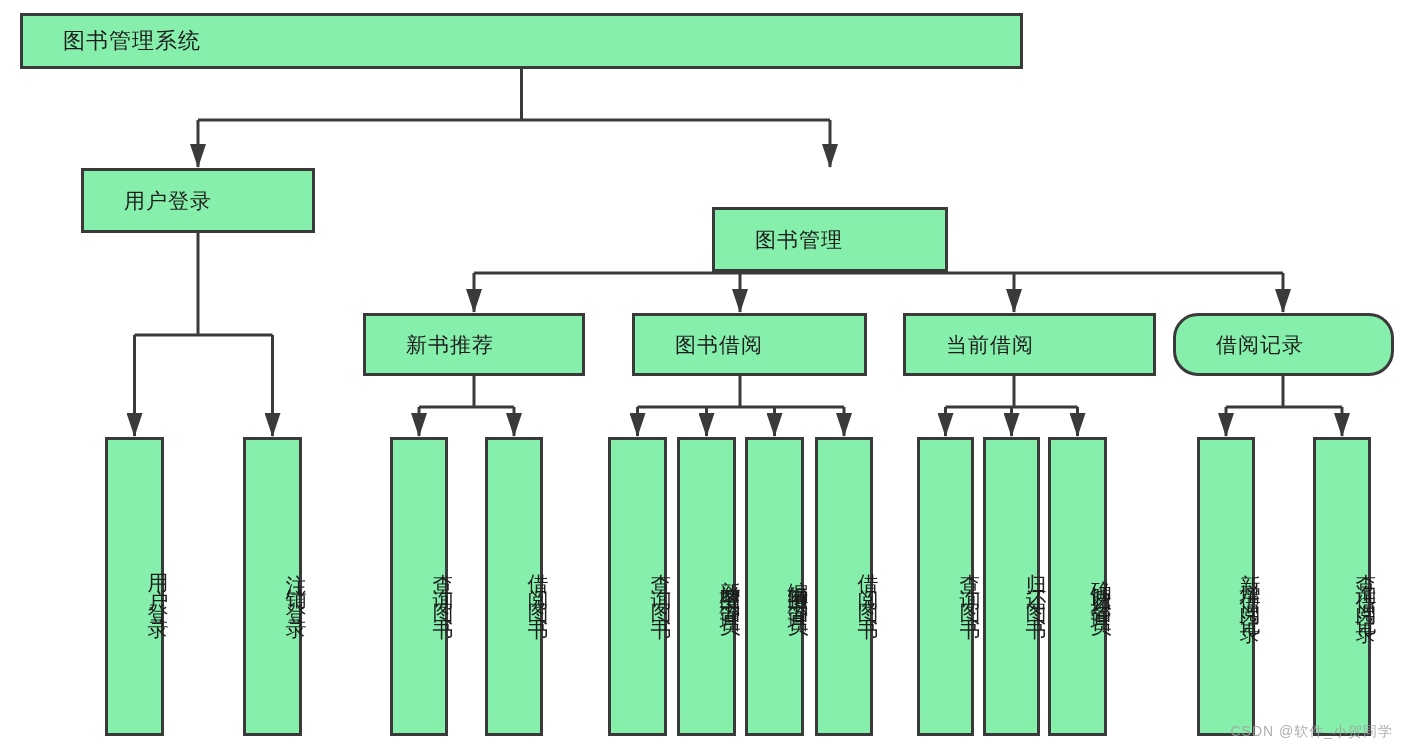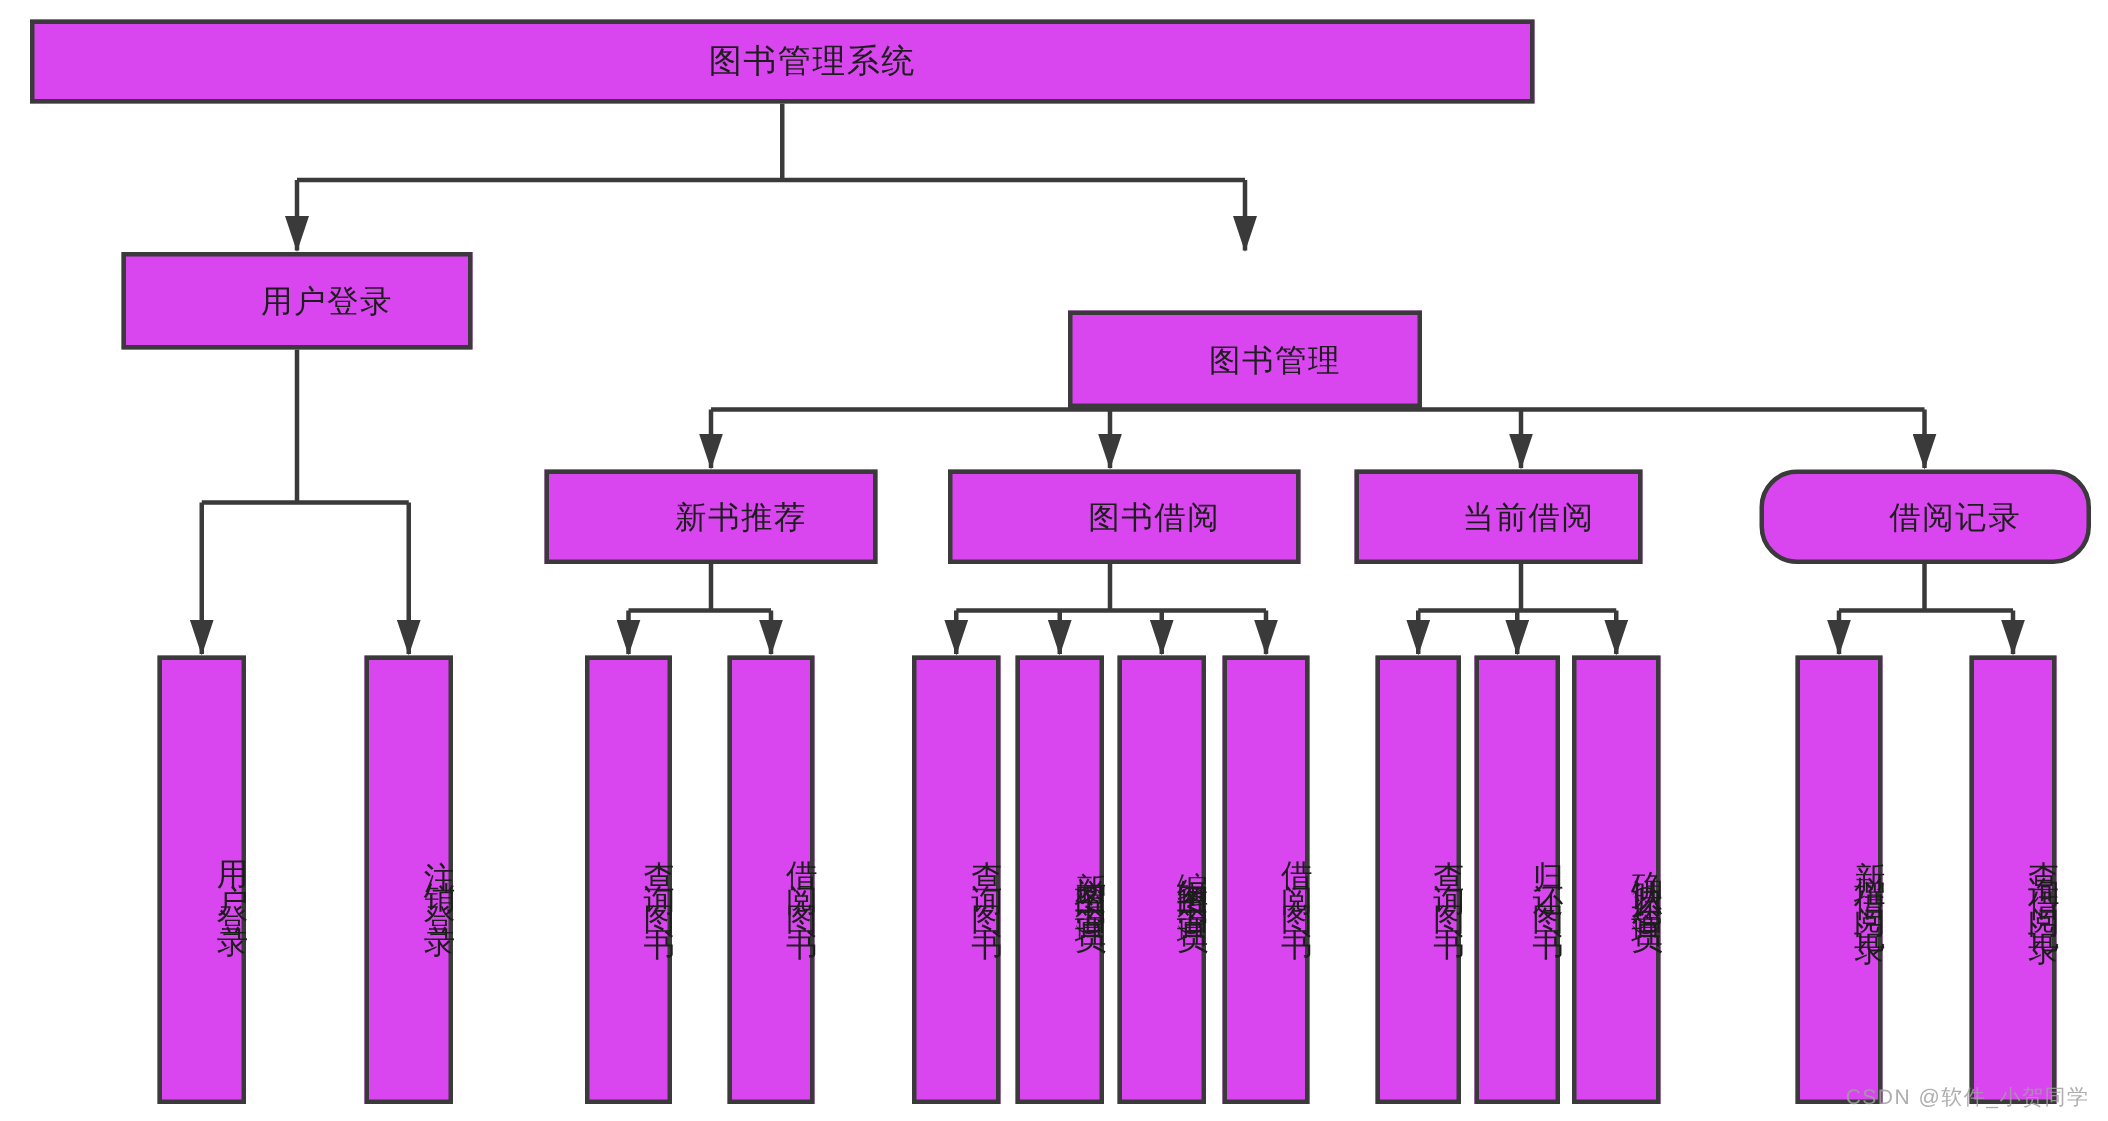--- a/index.html
+++ b/index.html
@@ -11,42 +11,42 @@
   html,body{margin:0;padding:0;}
   body{
     width:1405px;height:747px;position:relative;overflow:hidden;
     background:var(--bg);
     font-family:"Liberation Sans","DejaVu Sans",sans-serif;
     color:var(--text);
   }
   #connectors{position:absolute;left:0;top:0;z-index:1;}
   .node{
     position:absolute;box-sizing:border-box;z-index:2;
-    border:3px solid var(--line);background:#d946ef;
-    display:flex;align-items:center;justify-content:center;padding-left:40px;
+    border:3px solid var(--line);background:#86efac;
+    display:flex;align-items:center;padding-left:40px;
   }
   .h-label{font-size:21px;letter-spacing:1px;white-space:nowrap;}
   #node-root .h-label{font-size:22px;}
   .v-label{
     writing-mode:vertical-lr;
     font-size:21px;line-height:1;white-space:nowrap;
   }
   .sp-wide{letter-spacing:15px;}
   .sp-mid{letter-spacing:10px;}
   .sp-tight{letter-spacing:5px;}
 
   
   #node-root{left:20px;top:13px;width:1003px;height:56px;}
   
   #node-user-login{left:81px;top:168px;width:234px;height:65px;}
   #node-book-mgmt{left:712px;top:168px;width:236px;height:65px;margin-top:39px;}
   
   #node-new-book-rec{left:363px;top:313px;width:222px;height:63px;}
   #node-book-borrow{left:632px;top:313px;width:235px;height:63px;}
-  #node-current-borrow{left:903px;top:313px;width:192px;height:63px;font-family:Liberation Serif, serif;}
+  #node-current-borrow{left:903px;top:313px;width:253px;height:63px;font-family:Liberation Serif, serif;}
   #node-borrow-records{left:1173px;top:313px;width:221px;height:63px;border-radius:25px;}
   
   .leaf{top:437px;height:299px;width:58px;}
   #leaf-user-login{left:105px;width:59px;}
   #leaf-logout{left:243px;width:59px;}
   #leaf-nb-query{left:390px;}
   #leaf-nb-borrow{left:485px;}
   #leaf-bb-query{left:608px;width:59px;}
   #leaf-bb-add{left:677px;width:59px;}
   #leaf-bb-edit{left:745px;width:59px;}

